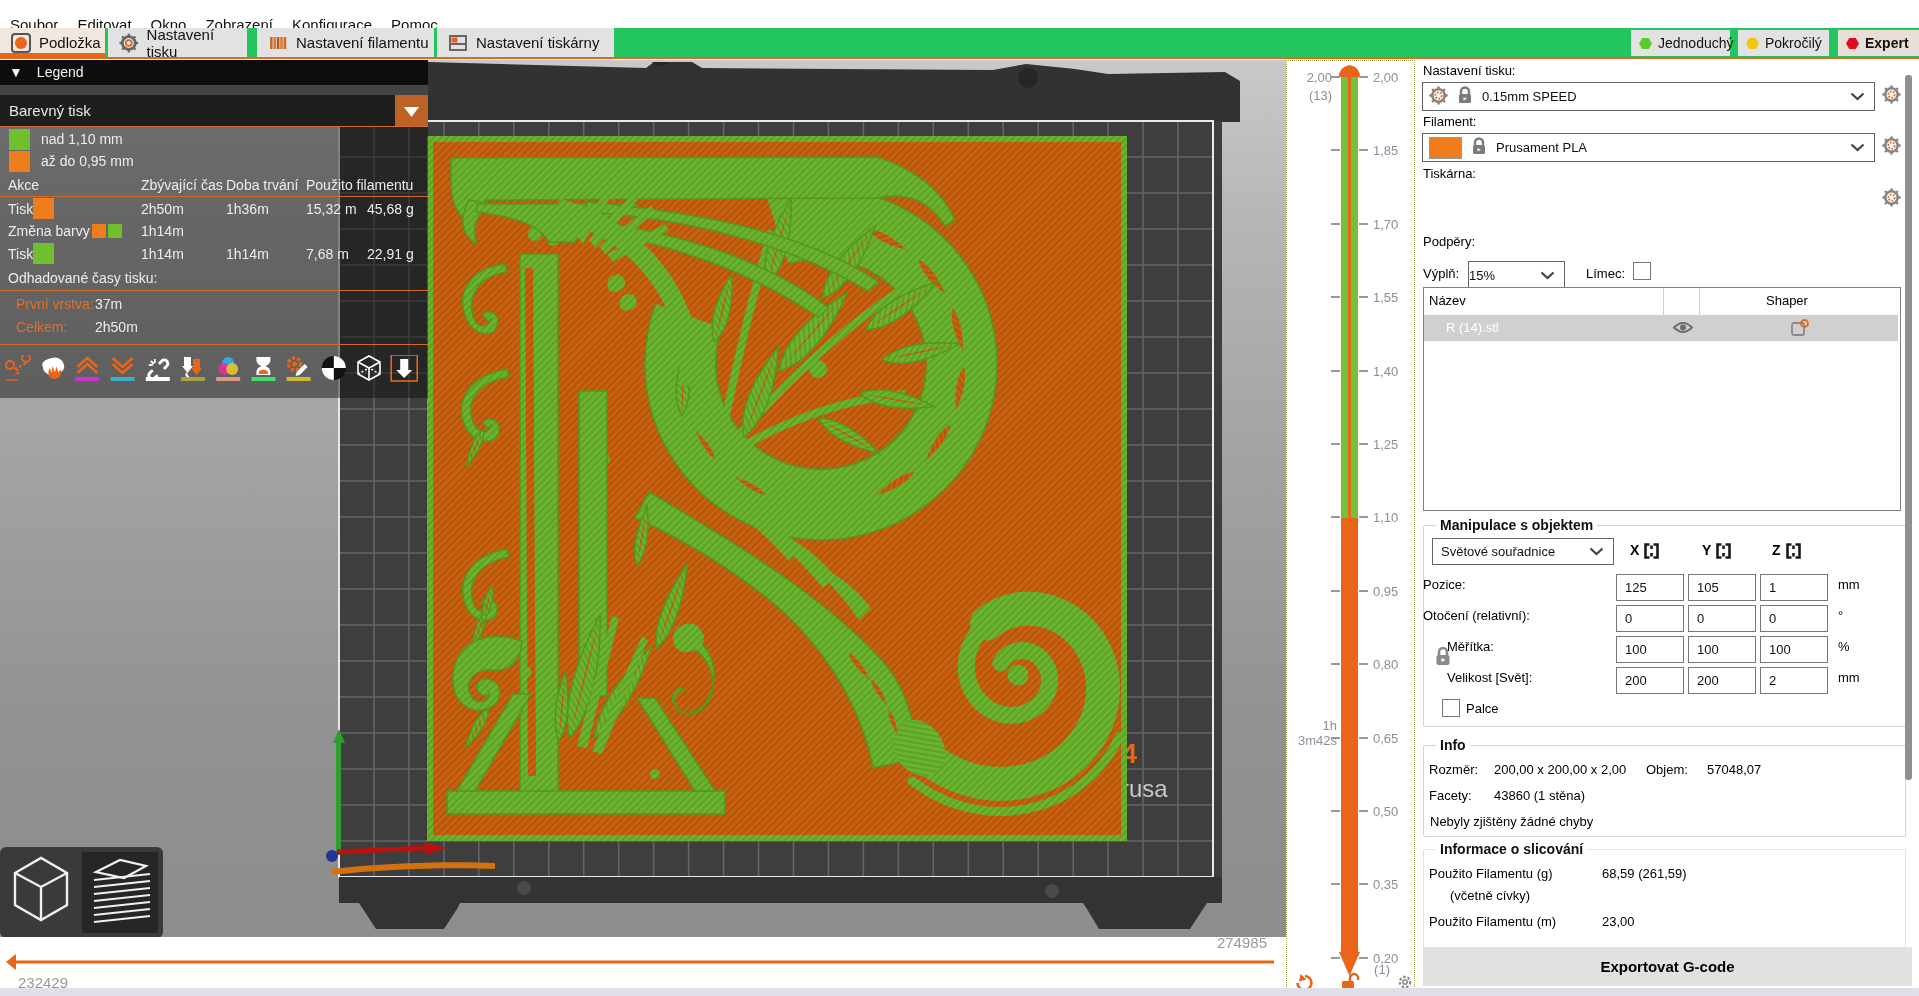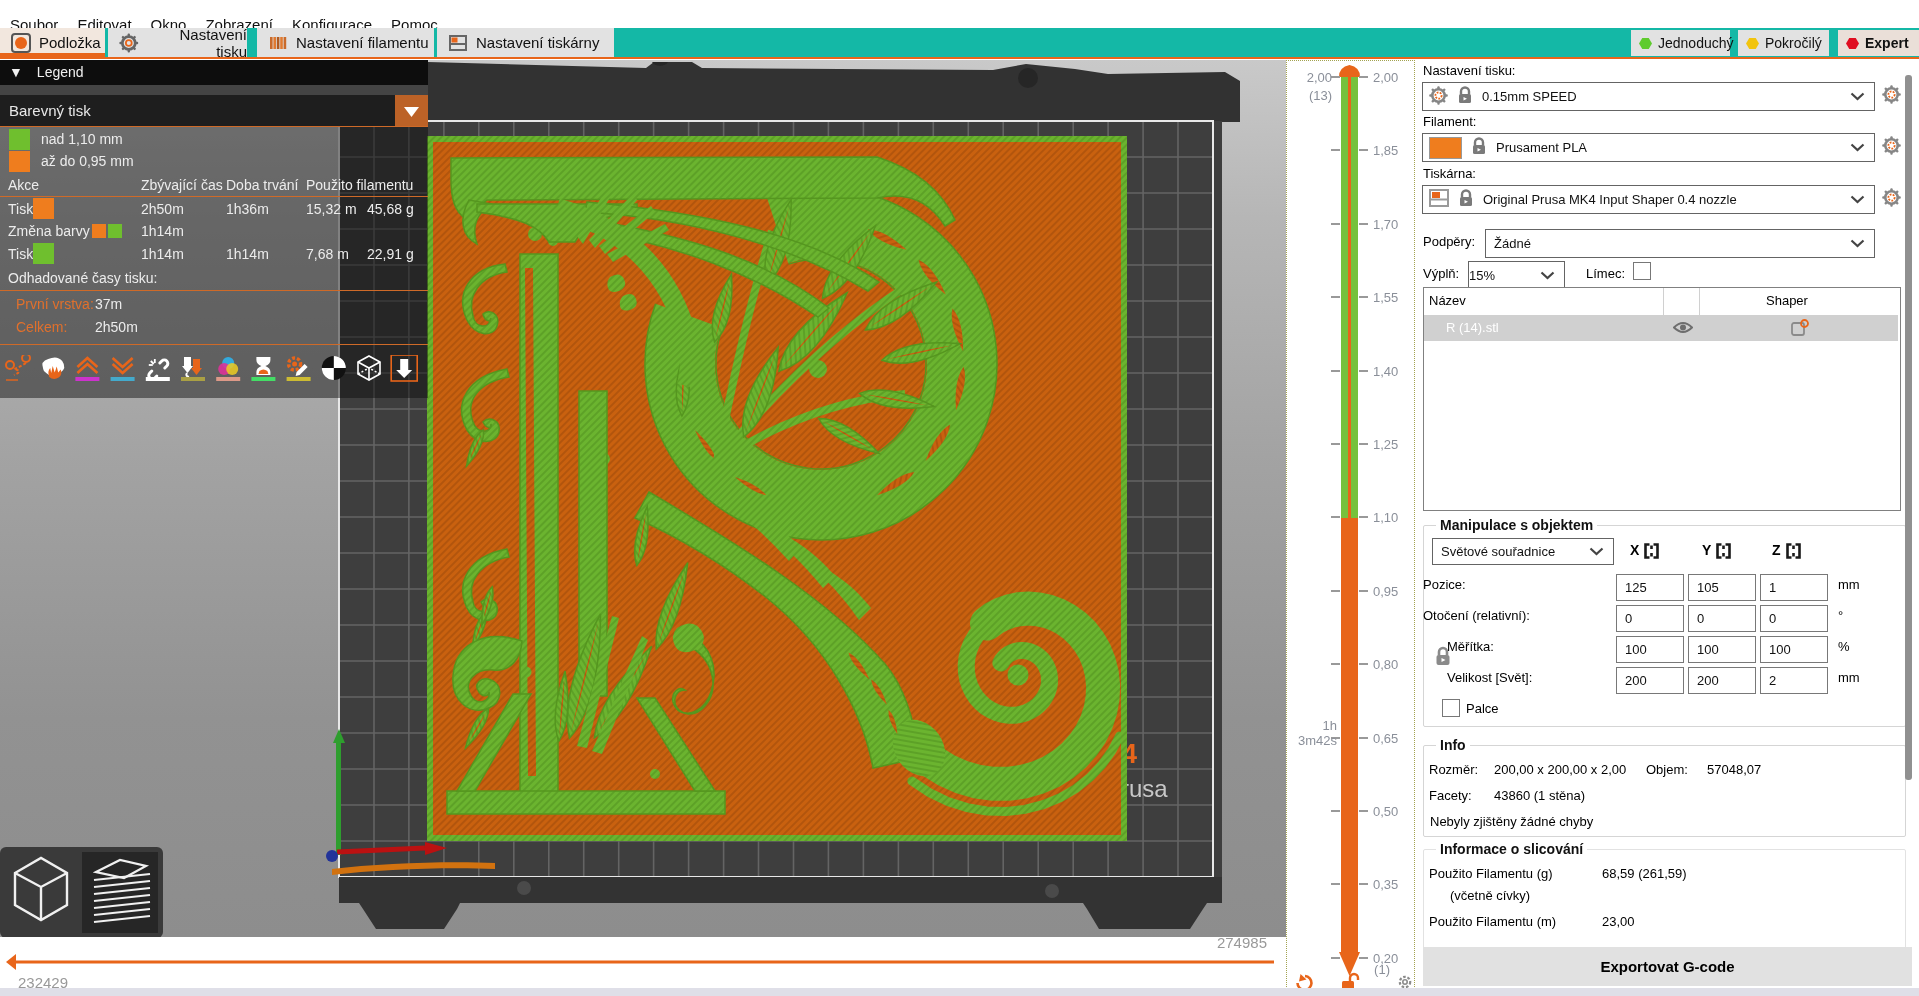--- a/index.html
+++ b/index.html
@@ -1,21 +1,21 @@
 <!DOCTYPE html>
 <html><head><meta charset="utf-8">
 <style>
 html,body{margin:0;padding:0;width:1919px;height:996px;overflow:hidden;font-family:"Liberation Sans",sans-serif;background:#fff;}
 #page{position:relative;width:1919px;height:996px;}
 .abs{position:absolute;}
 
 #menubar{left:0;top:0;width:1919px;height:28px;background:#fff;font-size:15px;color:#111;}
 #menubar span{display:inline-block;margin-top:16px;margin-left:19px;}
 
-#tabbar{left:0;top:28px;width:1919px;height:29px;background:#14b8a6;text-align:right;}
+#tabbar{left:0;top:28px;width:1919px;height:29px;background:#22c55e;}
 .tab{position:absolute;top:0;height:29px;font-size:15px;color:#111;display:flex;align-items:center;background:#e2e2e2;}
 #tab1{left:0;width:105px;background:#f2e7de;}
 #tab2{left:108px;width:139px;}
 #tab3{left:257px;width:177px;}
 #tab4{left:437px;width:177px;}
 .tabline{left:0;top:29px;width:1919px;height:2px;background:#e8651a;}
 .tabline2{left:0;top:25px;width:105px;height:6px;background:#e8651a;}
 .mode{position:absolute;top:2px;height:26px;font-size:14px;color:#111;display:flex;align-items:center;background:#e2e2e2;white-space:nowrap;}
 #mode1{left:1631px;width:99px;}
 #mode2{left:1738px;width:91px;}
@@ -637,57 +637,35 @@
             <rect x="8.3" y="0.2" width="2.4" height="3.6" rx="1" transform="rotate(90 9.5 9.5)"></rect>
             <rect x="8.3" y="0.2" width="2.4" height="3.6" rx="1" transform="rotate(135 9.5 9.5)"></rect>
             <rect x="8.3" y="0.2" width="2.4" height="3.6" rx="1" transform="rotate(180 9.5 9.5)"></rect>
             <rect x="8.3" y="0.2" width="2.4" height="3.6" rx="1" transform="rotate(225 9.5 9.5)"></rect>
             <rect x="8.3" y="0.2" width="2.4" height="3.6" rx="1" transform="rotate(270 9.5 9.5)"></rect>
             <rect x="8.3" y="0.2" width="2.4" height="3.6" rx="1" transform="rotate(315 9.5 9.5)"></rect>
           </g>
           <circle cx="9.5" cy="9.5" r="3.1" fill="none" stroke="#e8651a" stroke-width="1.8" stroke-dasharray="1.8 1.3"></circle>
         </svg></div>
 <div class="abs" style="left:8px;top:107px;font-size:13px;color:#000;white-space:nowrap">Tiskárna:</div>
-<div class="combo" style="left:7px;top:126px;width:451px;height:27px">
-        <span style="margin-left:6px"><svg width="20" height="18" viewBox="0 0 20 18">
-            <rect x="1" y="1" width="18" height="16" fill="none" stroke="#9a9a9a" stroke-width="2"></rect>
-            <rect x="3" y="3" width="8" height="6" fill="#e8651a"></rect>
-            <line x1="1" y1="10.5" x2="19" y2="10.5" stroke="#9a9a9a" stroke-width="2"></line>
-          </svg></span>
-        <span style="margin-left:10px"><svg width="14" height="18" viewBox="0 0 14 18">
-            <path d="M3,8 V5.5 a4,4 0 0 1 8,0 V8" fill="none" stroke="#7a7a7a" stroke-width="2.4"></path>
-            <rect x="1" y="8" width="12" height="9" rx="1.5" fill="#7a7a7a"></rect>
-            <polygon points="5.5,11 9,12.8 5.5,14.6" fill="#fff"></polygon>
-          </svg></span>
-        <span style="margin-left:10px;font-size:13px">Original Prusa MK4 Input Shaper 0.4 nozzle</span>
-        <span style="position:absolute;right:9px"><svg width="15" height="9" viewBox="0 0 15 9">
-            <path d="M1.5,1.5 L7.5,7 L13.5,1.5" fill="none" stroke="#444" stroke-width="2.2"></path>
-          </svg></span>
-      </div>
 <div class="abs" style="left:467px;top:129px"><svg width="19" height="19" viewBox="0 0 19 19">
           <g fill="#868686">
             <circle cx="9.5" cy="9.5" r="6.2" fill="none" stroke="#868686" stroke-width="2.6"></circle>
             <rect x="8.3" y="0.2" width="2.4" height="3.6" rx="1" transform="rotate(0 9.5 9.5)"></rect>
             <rect x="8.3" y="0.2" width="2.4" height="3.6" rx="1" transform="rotate(45 9.5 9.5)"></rect>
             <rect x="8.3" y="0.2" width="2.4" height="3.6" rx="1" transform="rotate(90 9.5 9.5)"></rect>
             <rect x="8.3" y="0.2" width="2.4" height="3.6" rx="1" transform="rotate(135 9.5 9.5)"></rect>
             <rect x="8.3" y="0.2" width="2.4" height="3.6" rx="1" transform="rotate(180 9.5 9.5)"></rect>
             <rect x="8.3" y="0.2" width="2.4" height="3.6" rx="1" transform="rotate(225 9.5 9.5)"></rect>
             <rect x="8.3" y="0.2" width="2.4" height="3.6" rx="1" transform="rotate(270 9.5 9.5)"></rect>
             <rect x="8.3" y="0.2" width="2.4" height="3.6" rx="1" transform="rotate(315 9.5 9.5)"></rect>
           </g>
           <circle cx="9.5" cy="9.5" r="3.1" fill="none" stroke="#e8651a" stroke-width="1.8" stroke-dasharray="1.8 1.3"></circle>
         </svg></div>
 <div class="abs" style="left:8px;top:175px;font-size:13px;color:#000;white-space:nowrap">Podpěry:</div>
-<div class="combo" style="left:70px;top:170px;width:388px;height:27px">
-        <span style="margin-left:8px;font-size:13px">Žádné</span>
-        <span style="position:absolute;right:9px"><svg width="15" height="9" viewBox="0 0 15 9">
-            <path d="M1.5,1.5 L7.5,7 L13.5,1.5" fill="none" stroke="#444" stroke-width="2.2"></path>
-          </svg></span>
-      </div>
 <div class="abs" style="left:8px;top:207px;font-size:13px;color:#000;white-space:nowrap">Výplň:</div>
 <div class="combo" style="left:53px;top:202px;width:95px;height:27px">
         <span style="margin-left:0;font-size:13px">15%</span>
         <span style="position:absolute;right:9px"><svg width="15" height="9" viewBox="0 0 15 9">
             <path d="M1.5,1.5 L7.5,7 L13.5,1.5" fill="none" stroke="#444" stroke-width="2.2"></path>
           </svg></span>
       </div>
 <div class="abs" style="left:171px;top:207px;font-size:13px;color:#000;white-space:nowrap">Límec:</div>
 <div class="abs" style="left:218px;top:203px;width:16px;height:16px;border:1px solid #777;background:#fff"></div>
 <div class="abs" style="left:8px;top:228px;width:476px;height:222px;border:1px solid #808080;background:#fff"></div>

